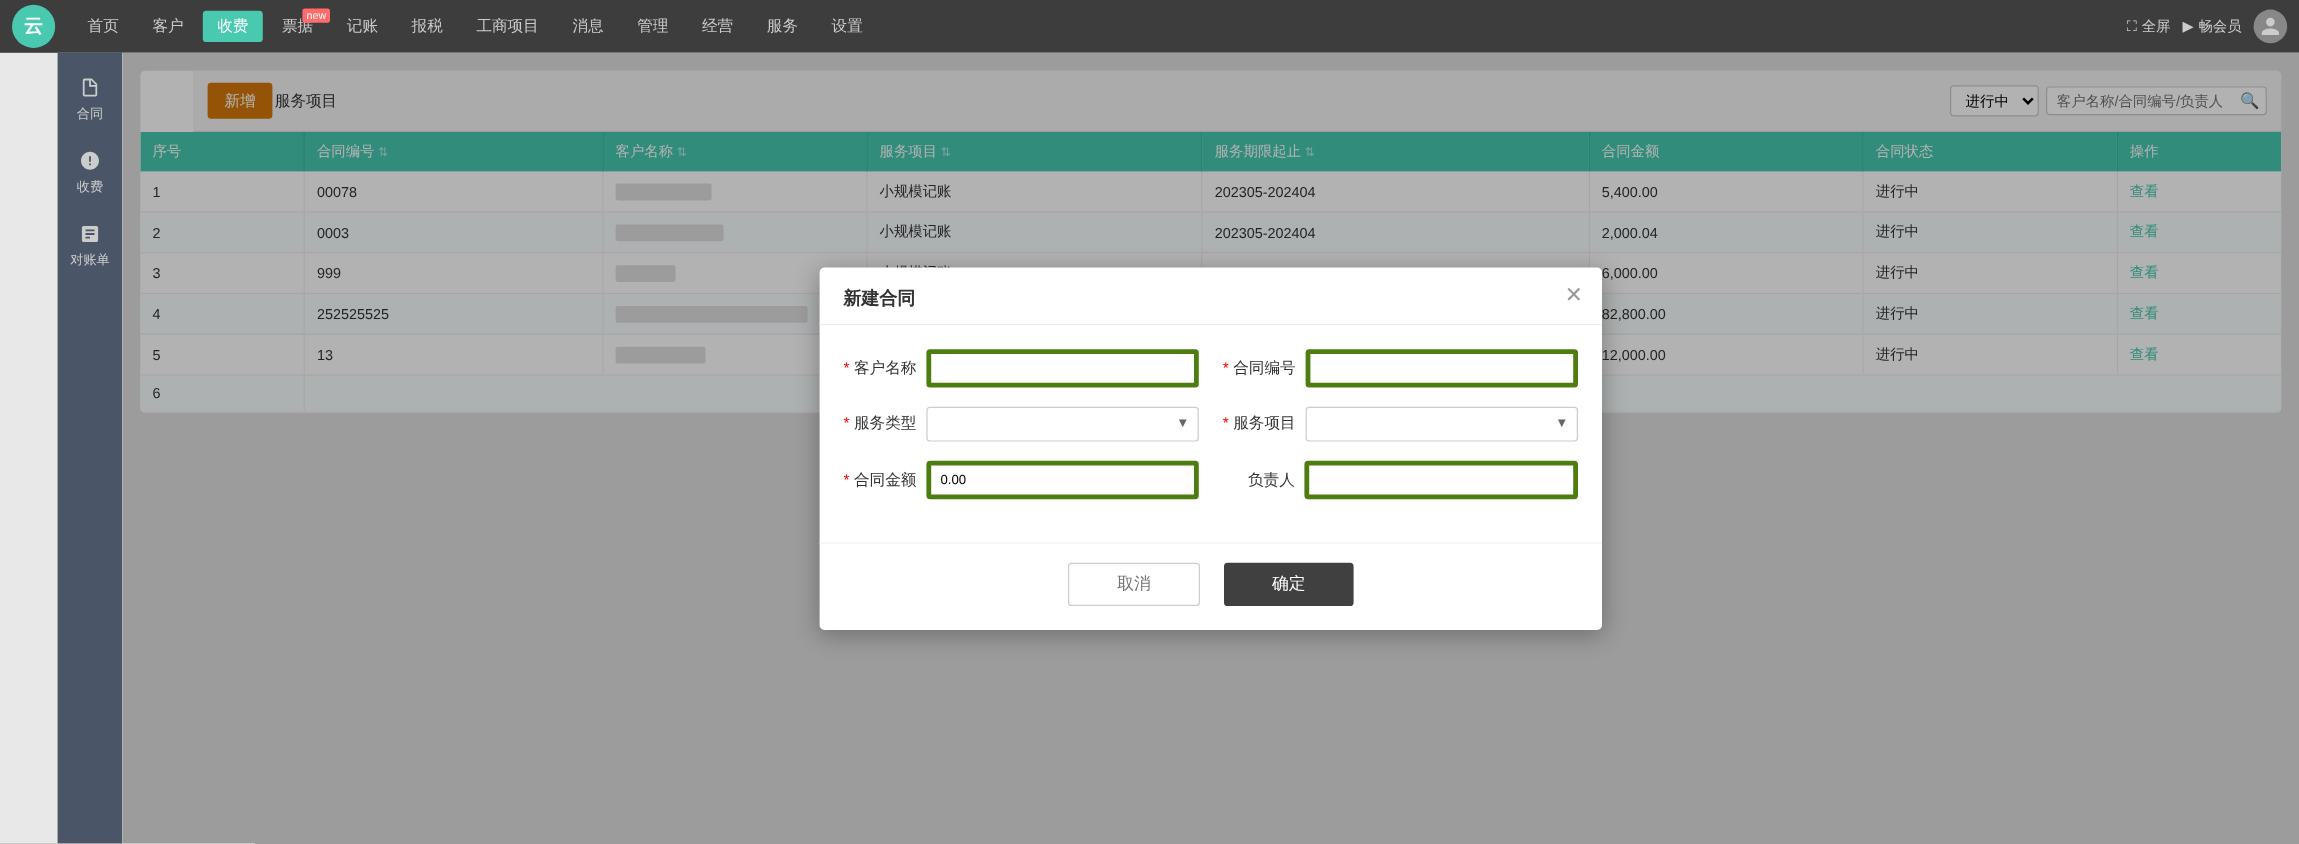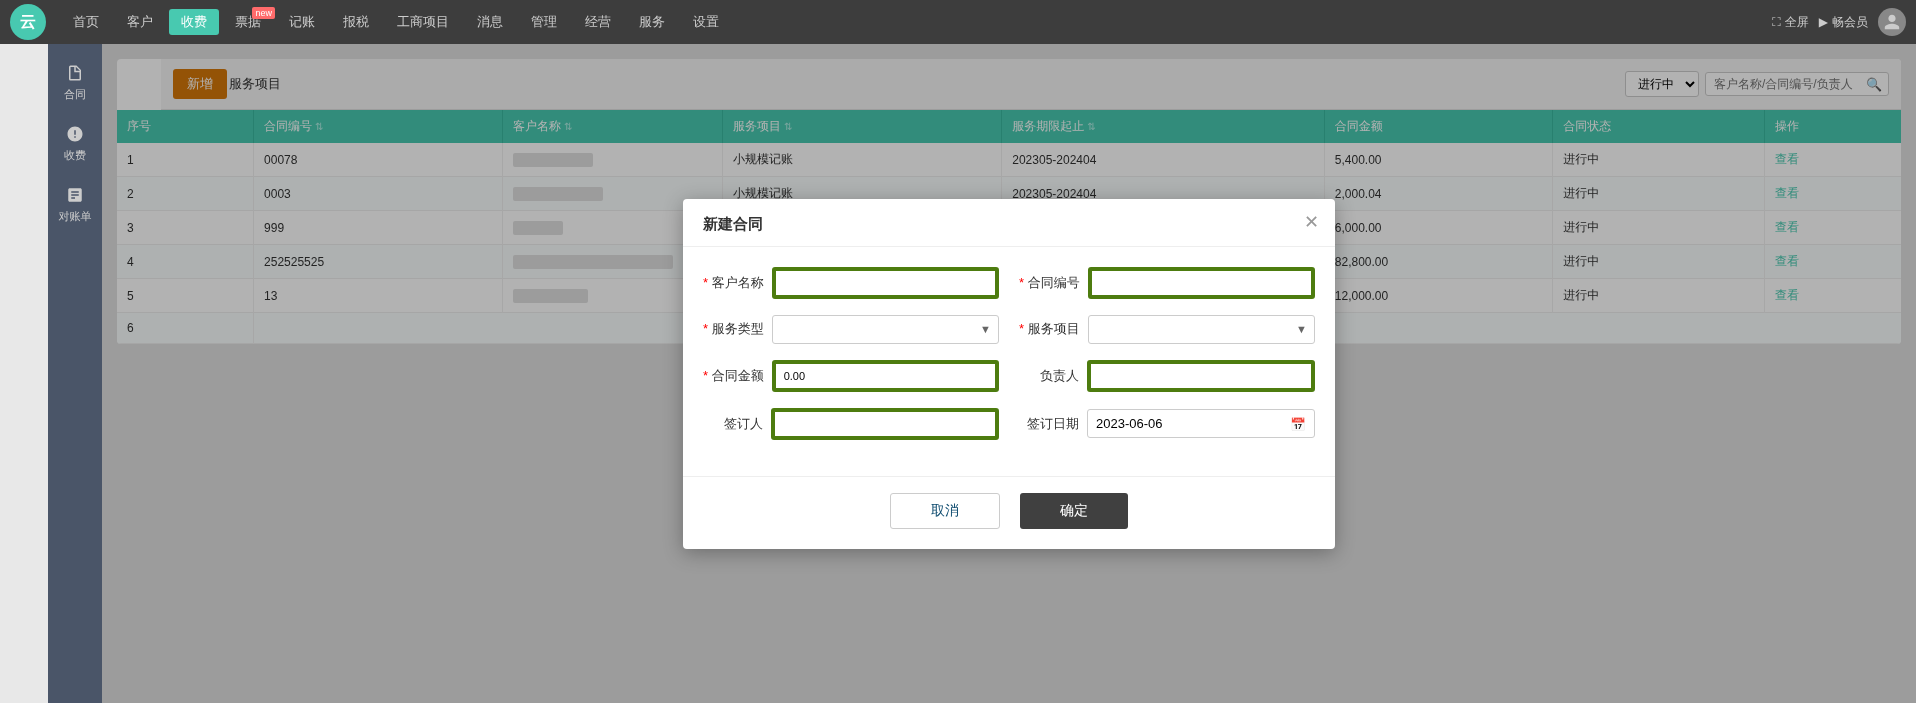--- a/index.html
+++ b/index.html
@@ -270,21 +270,21 @@
     }
     .modal-footer {
       display: flex;
       justify-content: center;
       gap: 20px;
       padding: 16px 20px 20px;
       border-top: 1px solid #eee;
     }
     .btn-cancel {
       background: white;
-      color: #0c4a6e;
+      color: #737373;
       border: 1px solid #ccc;
       padding: 8px 40px;
       border-radius: 3px;
       cursor: pointer;
       font-size: 14px;
     }
     .btn-confirm {
       background: #404040;
       color: white;
       border: none;
@@ -499,33 +499,20 @@
             <div class="form-group">
               <label class="form-label required">合同金额</label>
               <input class="form-input" type="text" value="0.00" style="">
             </div>
             <div class="form-group">
               <label class="form-label">负责人</label>
               <input class="form-input" type="text" style="">
             </div>
           </div>
 
-          <div class="form-row">
-            <div class="form-group">
-              <label class="form-label">签订人</label>
-              <input class="form-input" type="text" style="">
-            </div>
-            <div class="form-group">
-              <label class="form-label">签订日期</label>
-              <div class="date-wrapper">
-                <input class="date-input" type="text" value="2023-06-06" style="">
-                <span class="date-icon">📅</span>
-              </div>
-            </div>
-          </div>
 
         </div>
         <div class="modal-footer">
           <button class="btn-cancel">取消</button>
           <button class="btn-confirm">确定</button>
         </div>
       </div>
     </div>
   </div>
 </div>

